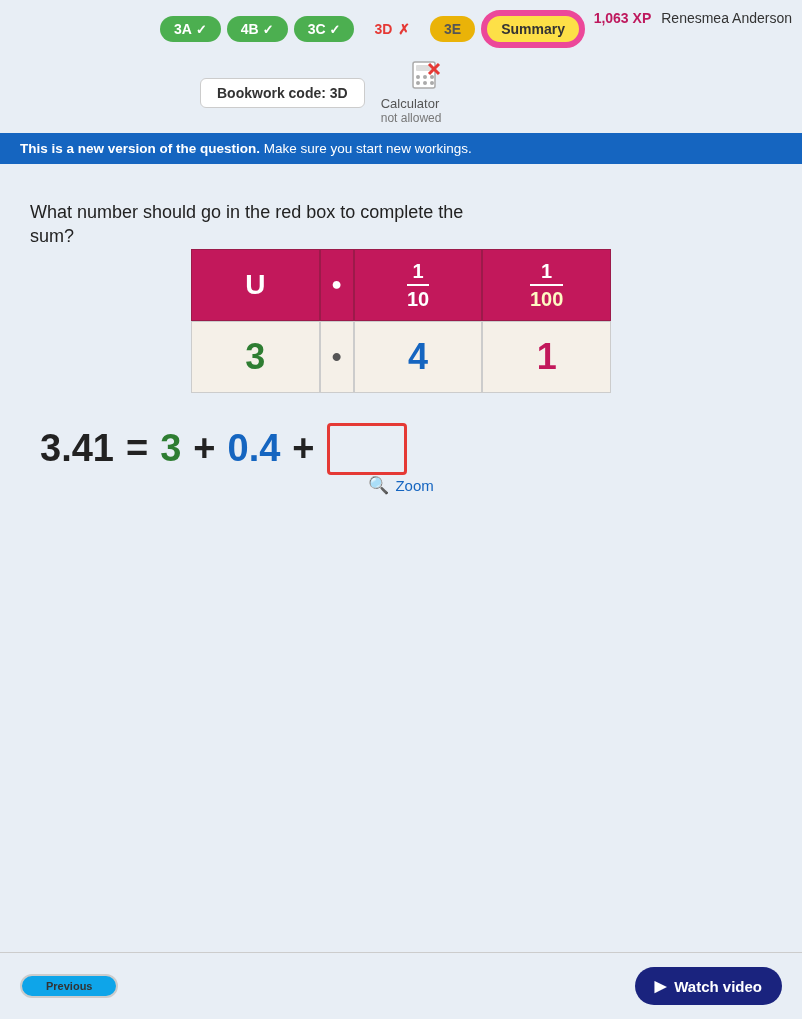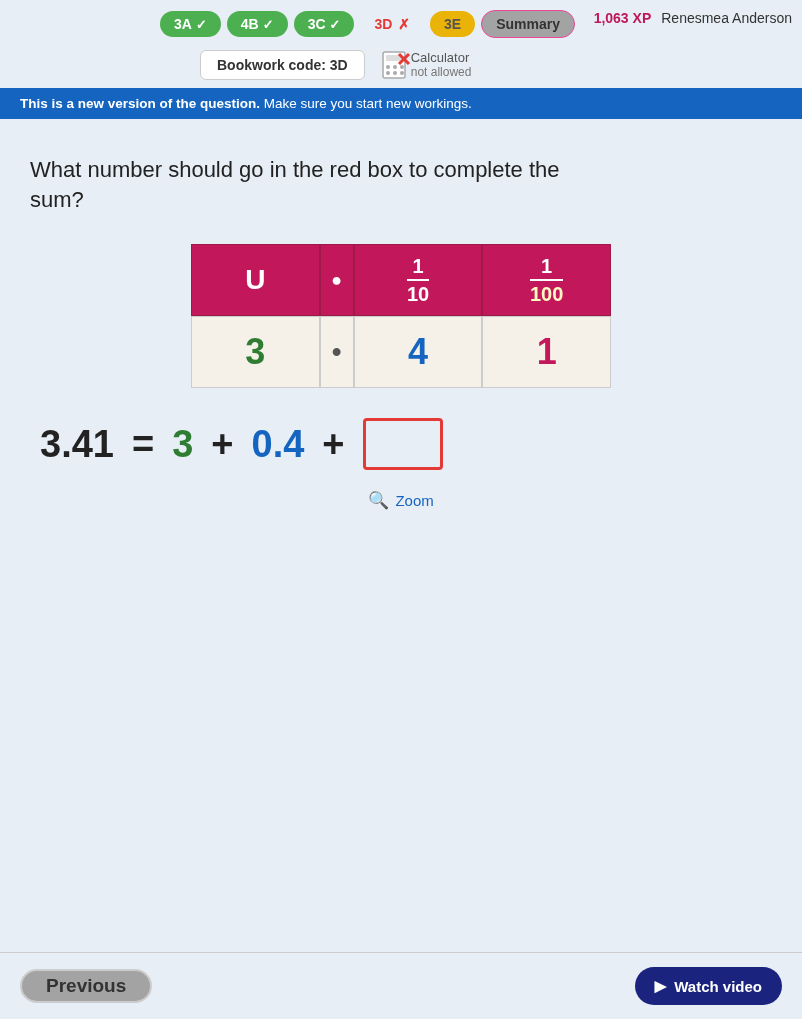--- a/index.html
+++ b/index.html
@@ -32,23 +32,23 @@
     .tab-green {
       background: #4caf50;
       color: white;
       text-align: center;
     }
     .tab-plain {
       background: #eab308;
       color: #555;
     }
     .tab-summary {
-      background: #a3a3a3;
-      color: #333;
-      border: 1px solid #ec4899;
+      background: #fde047;
+      color: #333;
+      border: 6px solid #ec4899;
       align-items: flex-end;
     }
 
     
     .bookwork-row {
       display: flex;
       align-items: center;
       padding: 4px 14px 4px 200px;
       gap: 16px;
     }
@@ -56,46 +56,46 @@
       background: white;
       border: 1px solid #ccc;
       border-radius: 6px;
       padding: 6px 16px;
       font-size: 14px;
       font-weight: bold;
       color: #333;
     }
     .calculator-box {
       display: flex;
-      align-items: flex-start;
-      gap: 0;
+      align-items: flex-end;
+      gap: 6px;
       font-size: 13px;
       color: #555;
+      flex-direction: column;
     }
 
     
     .notice-banner {
       background: #1565c0;
       color: white;
       font-size: 13.5px;
       padding: 8px 20px;
       margin-top: 4px;
     }
     .notice-banner strong { font-weight: bold; }
 
     
     .main-content {
       padding: 36px 30px 20px 30px;
     }
 
     .question-text {
-      font-size: 22px;
+      font-size: 18px;
       color: #222;
       line-height: 1.35;
-      margin-bottom: 30px;
     }
 
     
     .place-value-table {
       margin: 0 auto 30px auto;
       display: table;
       border-collapse: collapse;
       width: 420px;
     }
     .place-value-table .header-row,
@@ -152,25 +152,24 @@
       width: 100%;
       border-top: 2.5px solid white;
       margin: 3px 0;
     }
     .fraction .den { font-size: 20px; }
 
     
     .equation-row {
       display: flex;
       align-items: center;
-      gap: 18px;
+      gap: 12px;
       font-size: 38px;
       font-weight: bold;
       color: #222;
-      margin-bottom: 20px;
       padding-left: 10px;
       flex-wrap: wrap;
     }
     .red-box {
       display: inline-block;
       width: 80px;
       height: 52px;
       border: 3px solid #e53935;
       border-radius: 4px;
     }
@@ -194,25 +193,25 @@
       left: 0;
       right: 0;
       background: #e8eef5;
       display: flex;
       align-items: center;
       justify-content: space-between;
       padding: 14px 20px;
       border-top: 1px solid #ccc;
     }
     .prev-button {
-      background: #a3a3a3;
+      background: #0ea5e9;
       border: 2px solid #ccc;
       border-radius: 22px;
       padding: 4px 24px;
-      font-size: 19px;
+      font-size: 11px;
       font-weight: bold;
       color: #333;
       cursor: pointer;
     }
     .watch-video-btn {
       background: #1a237e;
       color: white;
       border: none;
       border-radius: 22px;
       padding: 10px 20px;

